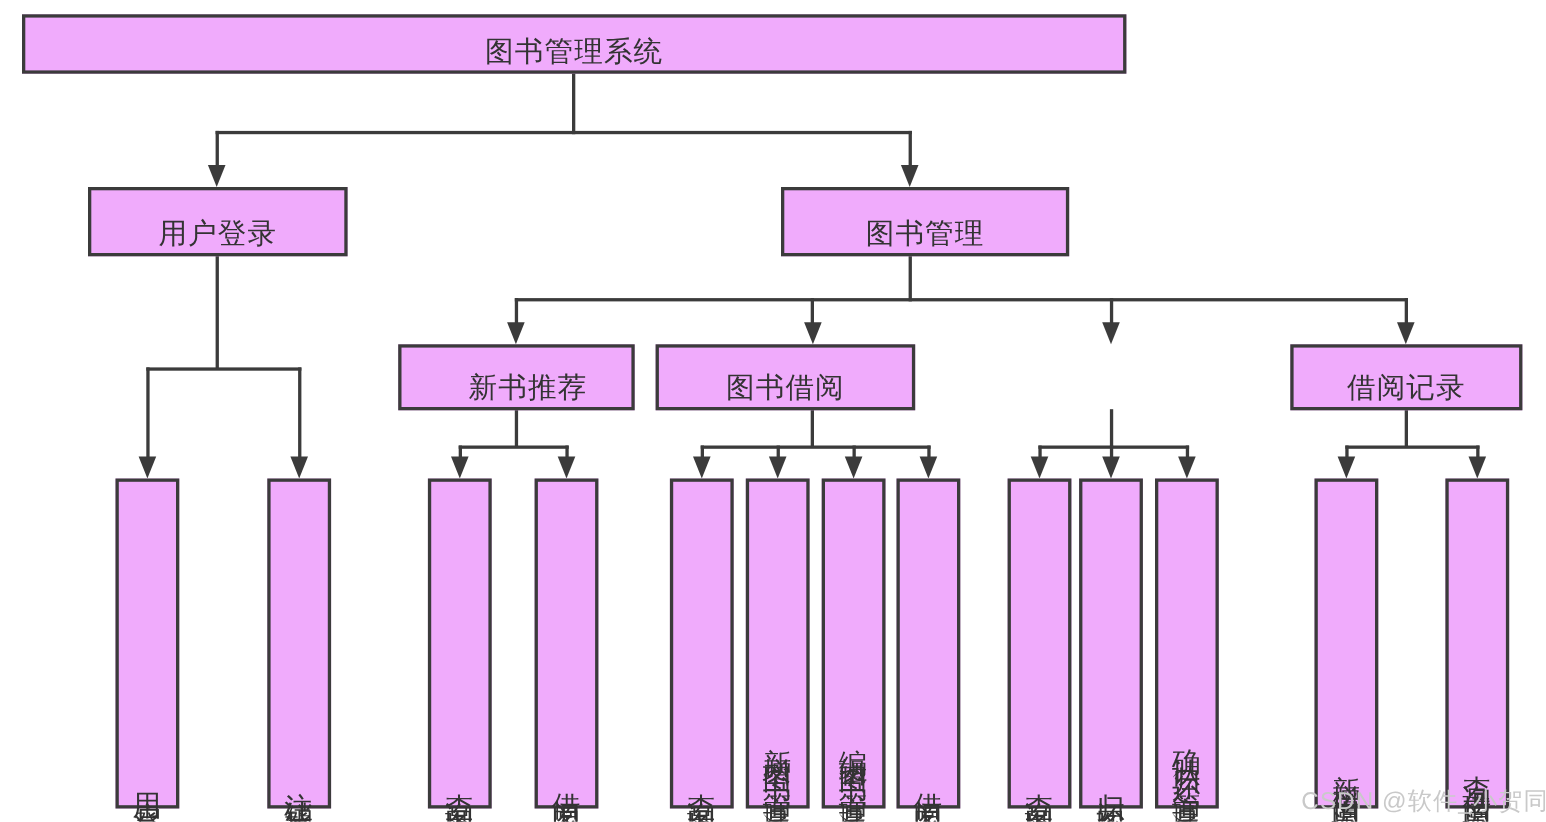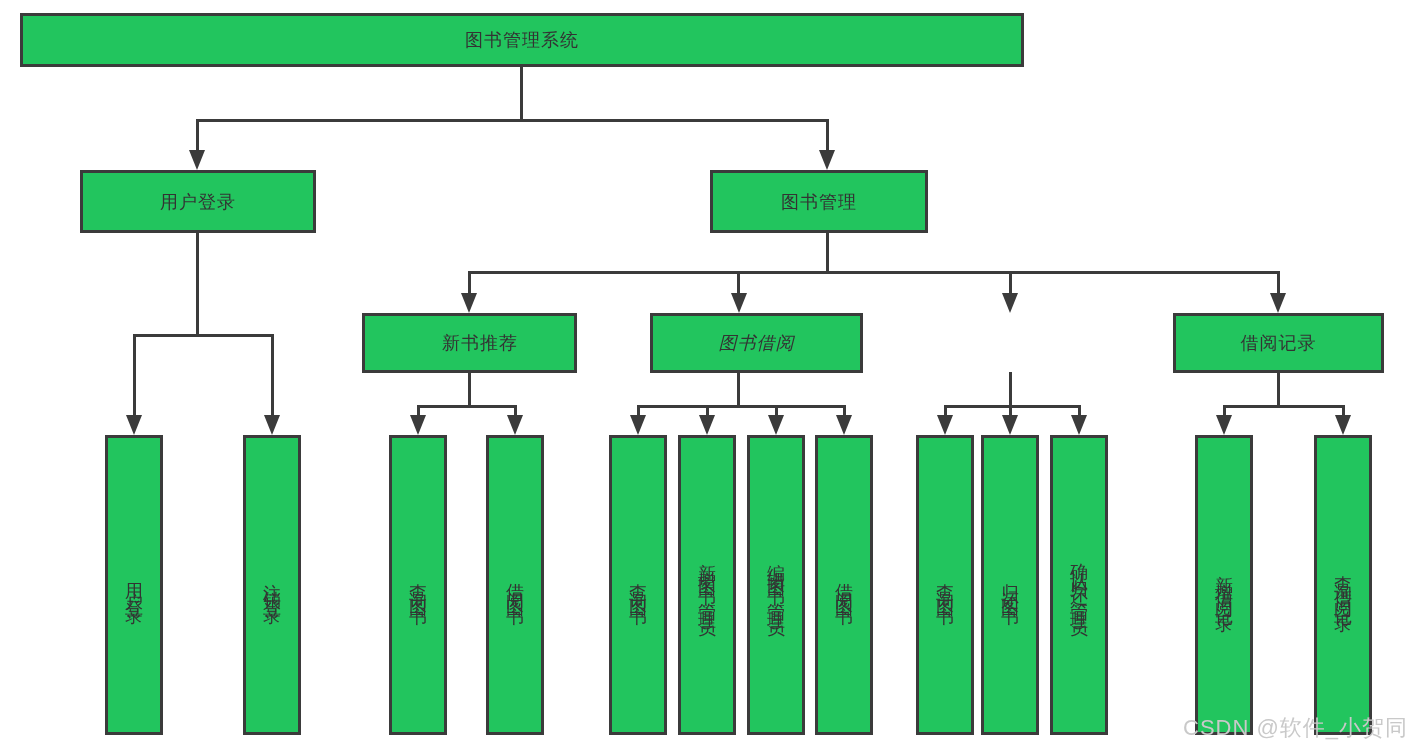--- a/index.html
+++ b/index.html
@@ -12,28 +12,28 @@
   .canvas {
     position: relative;
     width: 1405px;
     height: 747px;
     background: var(--bg);
     font-family: "Liberation Sans", "DejaVu Sans", sans-serif;
     overflow: hidden;
   }
   .node {
     position: absolute;
-    background: #22c55e;
+    background: #f0abfc;
     border: 3px solid var(--line);
     box-sizing: border-box;
     display: flex;
-    align-items: center;
+    align-items: flex-end;
     justify-content: center;
     color: var(--text);
-    font-size: 18px;
+    font-size: 26px;
     z-index: 2;
   }
   .box-h { letter-spacing: 1px; }
   .box-v { width: 58px; height: 300px; top: 435px; }
   .vtext {
     writing-mode: vertical-rl;
     letter-spacing: 8px;
     line-height: 1;
   }
   .cl { position: absolute; background: var(--line); z-index: 1; }
@@ -51,23 +51,23 @@
     top: 713px;
     font-size: 22px;
     color: var(--wm);
     z-index: 5;
     letter-spacing: 1px;
     white-space: nowrap;
   }
   
   #n-root            { left: 20px;   top: 13px;  width: 1004px; height: 54px; }
   #n-user-login      { left: 80px;   top: 170px; width: 236px;  height: 63px; }
-  #n-book-mgmt       { left: 710px;  top: 170px; width: 218px;  height: 63px; }
+  #n-book-mgmt       { left: 710px;  top: 170px; width: 262px;  height: 63px; }
   #n-new-book-rec    { left: 362px;  top: 313px; width: 215px;  height: 60px; padding-left: 21px; }
-  #n-book-borrow     { left: 650px;  top: 313px; width: 213px;  height: 60px; font-style: italic; }
+  #n-book-borrow     { left: 596px;  top: 313px; width: 236px;  height: 60px; }
   #n-current-borrow  { left: 905px;  top: 313px; width: 211px;  height: 60px; }
   #n-borrow-records  { left: 1173px; top: 313px; width: 211px;  height: 60px; }
   #n-l1  { left: 105px;  }
   #n-l2  { left: 243px;  }
   #n-l3  { left: 389px;  }
   #n-l4  { left: 486px;  }
   #n-l5  { left: 609px;  }
   #n-l6  { left: 678px;  }
   #n-l7  { left: 747px;  }
   #n-l8  { left: 815px;  }

